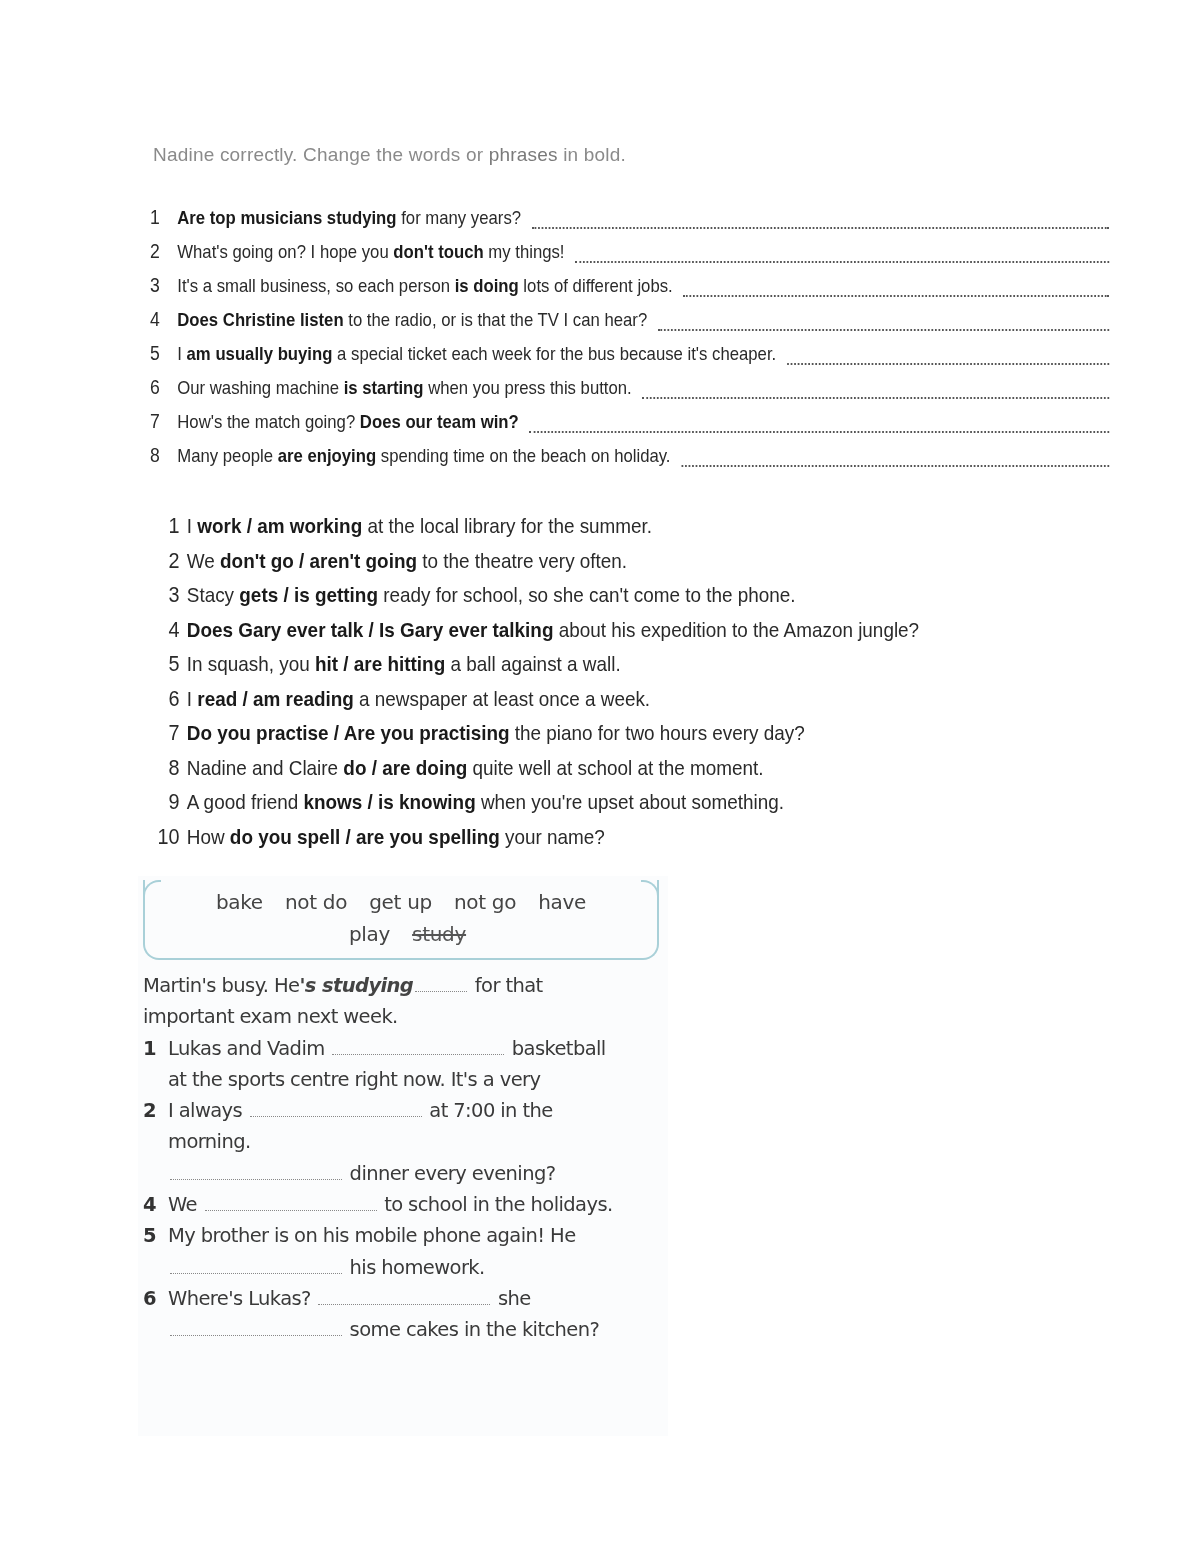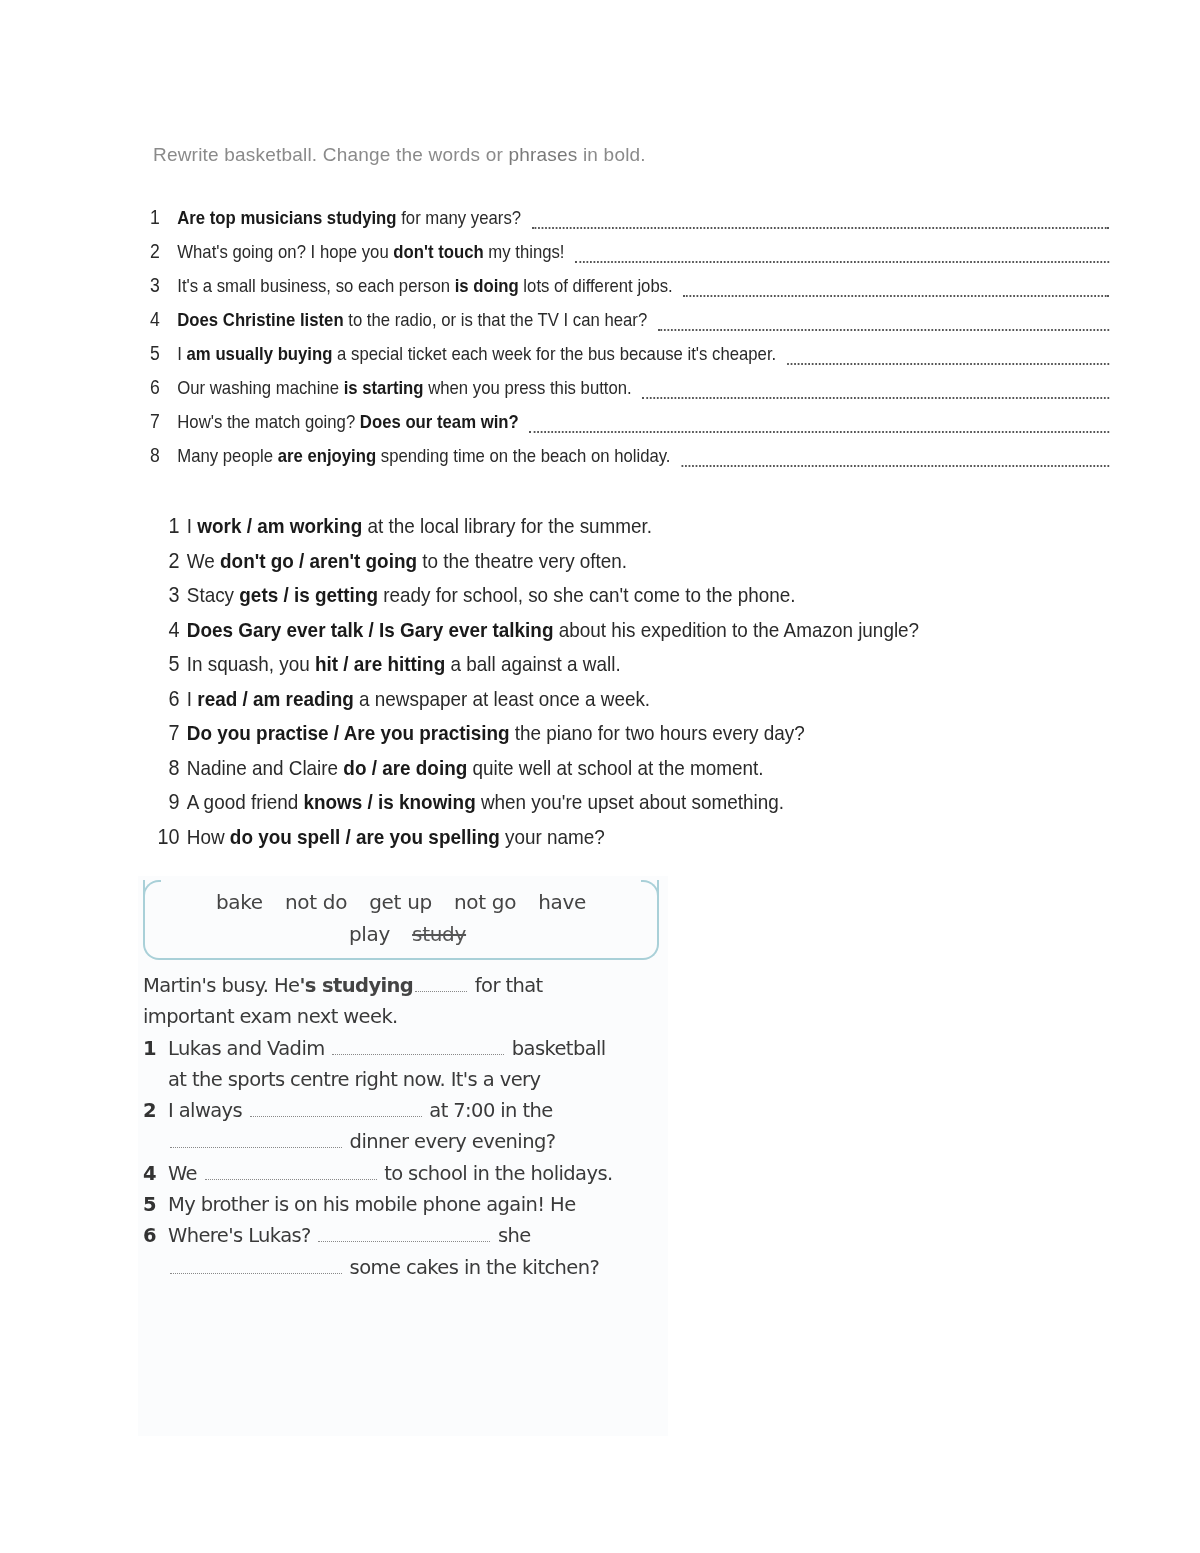--- a/index.html
+++ b/index.html
@@ -84,27 +84,27 @@
       font-family: "DejaVu Sans", sans-serif; font-size: 19.5px; color: #3a3a3a;
       letter-spacing: -0.6px;
     }
     .s3 .line { height: 31.3px; line-height: 31.3px; white-space: nowrap; position: relative; }
     .s3 .indent { padding-left: 25px; }
     .s3 .n { display: inline-block; width: 25px; font-weight: bold; color: #333; }
     .s3 .blank {
       display: inline-block; vertical-align: baseline;
       border-bottom: 1.5px dotted #888; height: 0; margin: 0 2px;
     }
-    .s3 .ans { font-weight: bold; color: #444; margin-top: 8px; }
+    .s3 .ans { font-style: italic; font-weight: bold; color: #444; margin-top: 8px; }
   </style>
 </head>
 <body>
 
 <div class="instruction">
-  <span>Rewrite basketball. Change the words or </span><b>phrases</b><span> in bold.</span>
+  <span>Nadine correctly. Change the words or </span><b>phrases</b><span> in bold.</span>
 </div>
 
 <div class="s1" id="s1">
     <div class="row">
       <span class="num"><span>1</span></span>
       <span class="txt"><b>Are top musicians studying</b><span> for many years?</span></span>
       <span class="dots"></span>
     </div>
     <div class="row">
       <span class="num"><span>2</span></span>
@@ -203,28 +203,30 @@
   <div class="line"><span>important exam next week.</span></div>
 
   <div class="line">
     <span class="n">1</span><span>Lukas and Vadim </span><span class="blank" style="width:172px"></span><span> basketball</span>
   </div>
   <div class="line indent"><span>at the sports centre right now. It's a very</span></div>
 
   <div class="line">
     <span class="n">2</span><span>I always </span><span class="blank" style="width:172px"></span><span> at 7:00 in the</span>
   </div>
+  <div class="line indent"><span>morning.</span></div>
 
   <div class="line indent"><span class="blank" style="width:172px"></span><span> dinner every evening?</span></div>
 
   <div class="line">
     <span class="n">4</span><span>We </span><span class="blank" style="width:172px"></span><span> to school in the holidays.</span>
   </div>
 
   <div class="line">
     <span class="n">5</span><span>My brother is on his mobile phone again! He</span>
   </div>
+  <div class="line indent"><span class="blank" style="width:172px"></span><span> his homework.</span></div>
 
   <div class="line">
     <span class="n">6</span><span>Where's Lukas? </span><span class="blank" style="width:172px"></span><span> she</span>
   </div>
   <div class="line indent"><span class="blank" style="width:172px"></span><span> some cakes in the kitchen?</span></div>
 </div>
 
 </body></html>

